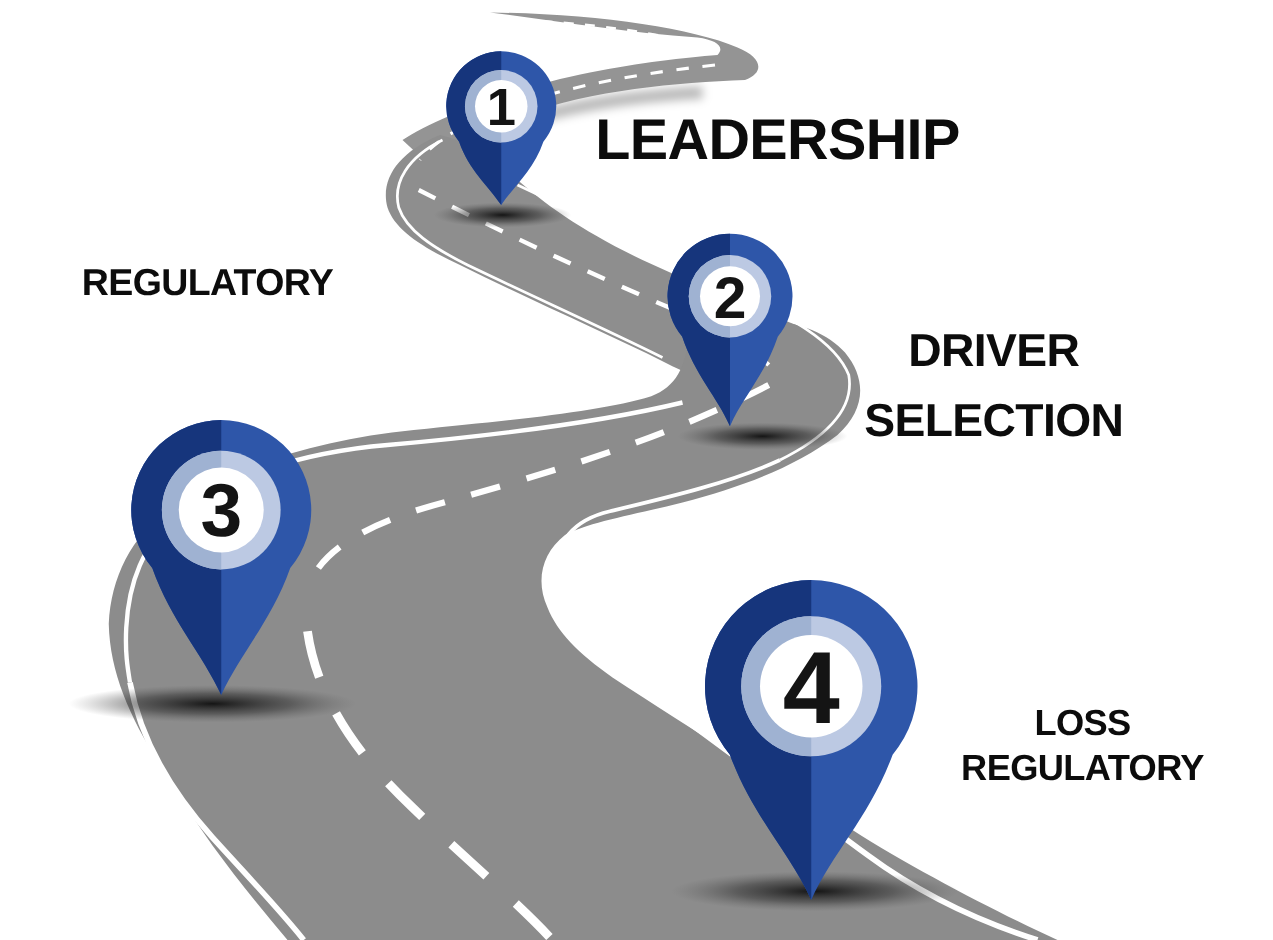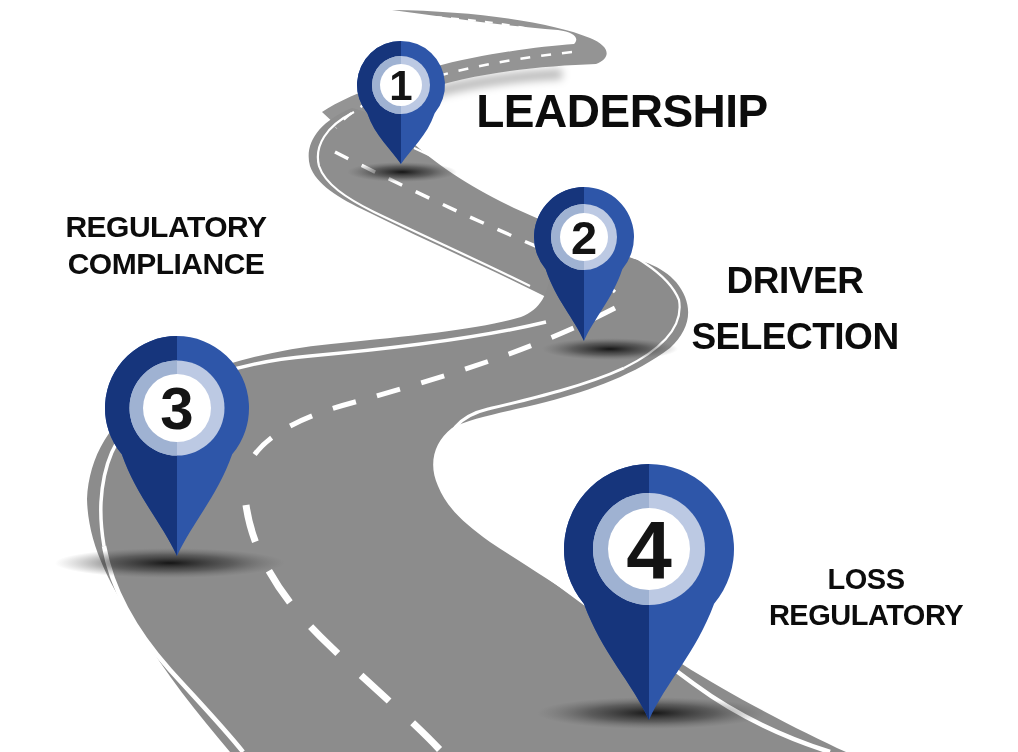--- a/index.html
+++ b/index.html
@@ -125,21 +125,20 @@
     <div>LEADERSHIP</div>
   </div>
 
   <div class="label" style="left:795px;top:253px;font-size:37px;line-height:1.5;">
     <div>DRIVER</div>
     <div>SELECTION</div>
   </div>
 
   <div class="label" style="left:166px;top:209px;font-size:30px;line-height:1.23;">
     <div>REGULATORY</div>
-    <div>COMPLIANCE</div>
   </div>
 
   <div class="label" style="left:866px;top:562px;font-size:29px;line-height:1.23;">
     <div>LOSS</div>
     <div>REGULATORY</div>
   </div>
 
 </div>
 
 </body></html>

